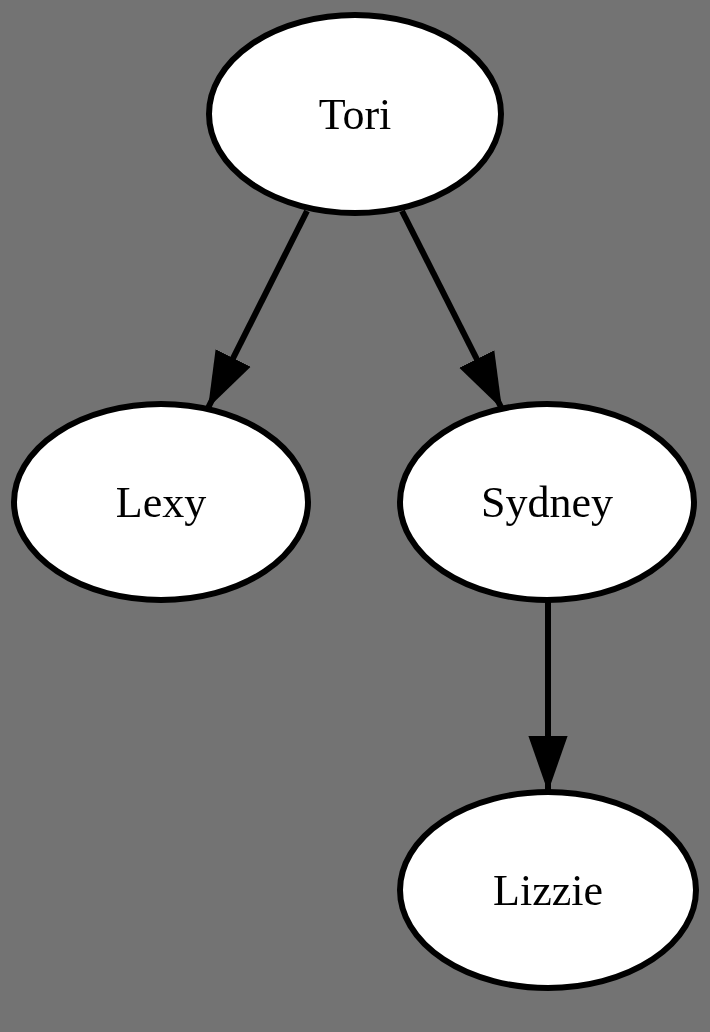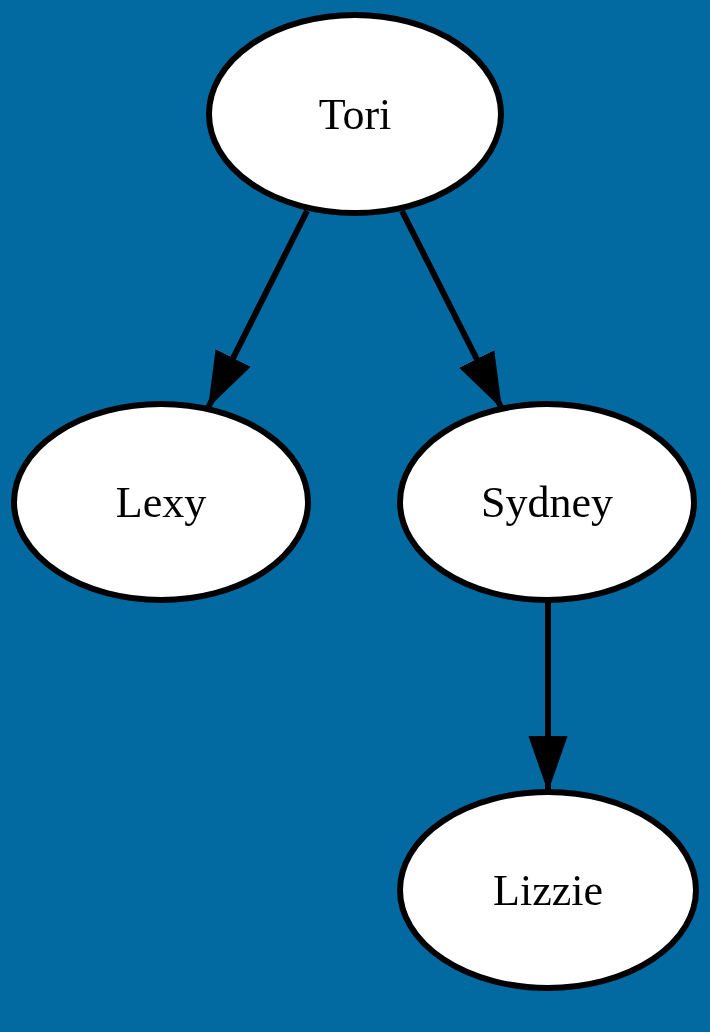--- a/index.html
+++ b/index.html
@@ -3,21 +3,21 @@
 <meta charset="utf-8">
 <style>
   html, body {
     margin: 0;
     padding: 0;
     background: #ffffff;
   }
   .canvas-wrap {
     width: 710px;
     height: 1032px;
-    background: #0369a1;
+    background: #737373;
     overflow: hidden;
   }
   svg {
     display: block;
   }
   .node-shape {
     fill: #ffffff;
     stroke: #000000;
     stroke-width: 6;
   }

